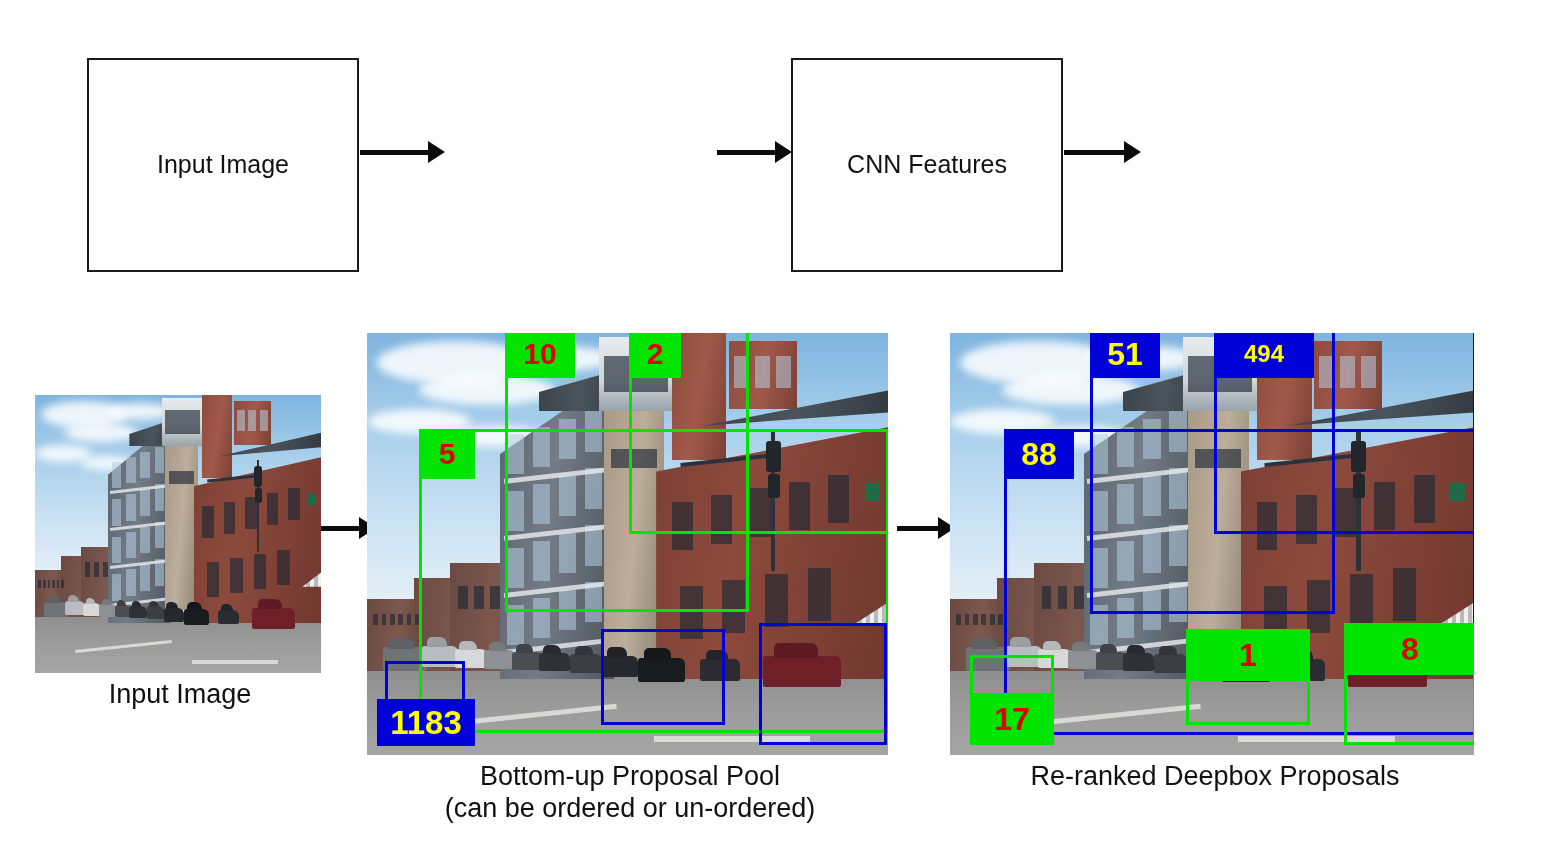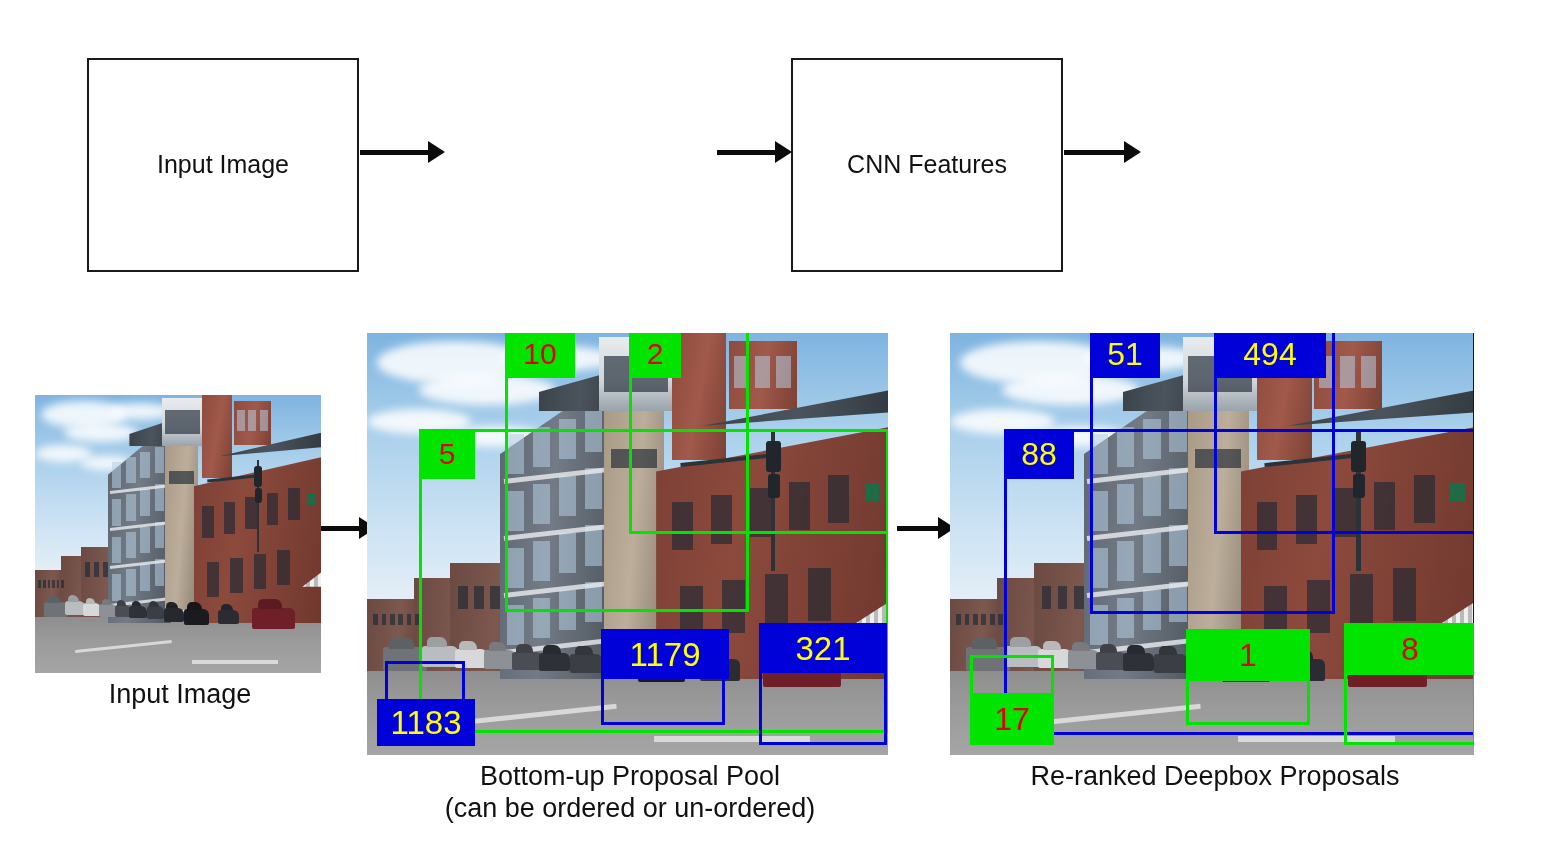--- a/index.html
+++ b/index.html
@@ -93,21 +93,21 @@
   
   .prop { position: absolute; box-sizing: border-box; }
   .prop.green { border: 3px solid #00e400; }
   .prop.blue  { border: 3px solid #0000d8; }
 
   .tag {
     position: absolute;
     box-sizing: border-box;
     display: flex; align-items: center; justify-content: center;
     font-family: "Liberation Sans", sans-serif;
-    font-weight: normal;
+    font-weight: bold;
     line-height: 1;
   }
   .tag.green { background: #00e400; color: #e00000; }
   .tag.blue  { background: #0000d8; color: #ffff00; }
 
   .caption {
     position: absolute;
     text-align: center;
     color: #111111;
     font-size: 27px;
@@ -324,22 +324,20 @@
       <div class="prop green" style="left: 138px; top: -4px; width: 244px; height: 283px;"></div>
       <div class="prop green" style="left: 262px; top: -4px; width: 262px; height: 205px;"></div>
       <div class="prop green" style="left: 52px; top: 96px; width: 470px; height: 304px;"></div>
       <div class="prop blue" style="left: 18px; top: 328px; width: 80px; height: 48px;"></div>
       <div class="prop blue" style="left: 234px; top: 296px; width: 124px; height: 96px;"></div>
       <div class="prop blue" style="left: 392px; top: 290px; width: 128px; height: 122px;"></div>
       <div class="tag green" style="left: 138px; top: -4px; width: 70px; height: 49px; font-size: 30px;">10</div>
       <div class="tag green" style="left: 262px; top: -4px; width: 52px; height: 49px; font-size: 30px;">2</div>
       <div class="tag green" style="left: 52px; top: 96px; width: 56px; height: 50px; font-size: 30px;">5</div>
       <div class="tag blue" style="left: 10px; top: 366px; width: 98px; height: 47px; font-size: 33px;">1183</div>
-      <div class="tag blue" style="left: 234px; top: 296px; width: 128px; height: 50px; font-size: 33px;">1179</div>
-      <div class="tag blue" style="left: 392px; top: 290px; width: 128px; height: 50px; font-size: 33px;">321</div>
     </div>
     <div class="caption" style="left: 350px; top: 460px; width: 560px;">Bottom-up Proposal Pool
 (can be ordered or un-ordered)</div>
     <div class="photo" style="left: 950px; top: 33px; width: 524px; height: 422px;">
       <div class="scene">
         <div class="sky"></div>
         <div class="cloud" style="left: 10.48px; top: 8.44px; width: 157.2px; height: 42.2px;"></div>
         <div class="cloud" style="left: 52.4px; top: 42.2px; width: 136.24px; height: 29.54px;"></div>
         <div class="cloud" style="left: 136.24px; top: 12.66px; width: 115.28px; height: 25.32px;"></div>
         <div class="cloud" style="left: 0px; top: 75.96px; width: 104.8px; height: 25.32px;"></div>
@@ -421,20 +419,20 @@
         <div class="car" style="left: 335.36px; top: 325.784px; width: 39.3px; height: 21.944px; background: rgb(42, 44, 49);"></div>
         <div class="car" style="left: 398.24px; top: 322.83px; width: 78.6px; height: 31.65px; background: rgb(110, 31, 40);"></div>
       </div>
       <div class="prop blue" style="left: 140px; top: -4px; width: 245px; height: 285px;"></div>
       <div class="prop blue" style="left: 264px; top: -4px; width: 262px; height: 205px;"></div>
       <div class="prop blue" style="left: 54px; top: 96px; width: 472px; height: 306px;"></div>
       <div class="prop green" style="left: 20px; top: 322px; width: 84px; height: 50px;"></div>
       <div class="prop green" style="left: 236px; top: 296px; width: 124px; height: 96px;"></div>
       <div class="prop green" style="left: 394px; top: 290px; width: 132px; height: 122px;"></div>
       <div class="tag blue" style="left: 140px; top: -4px; width: 70px; height: 49px; font-size: 32px;">51</div>
-      <div class="tag blue" style="left: 264px; top: -4px; width: 112px; height: 49px; font-size: 32px;">494</div>
+      <div class="tag blue" style="left: 264px; top: -4px; width: 100px; height: 49px; font-size: 24px;">494</div>
       <div class="tag blue" style="left: 54px; top: 96px; width: 70px; height: 50px; font-size: 32px;">88</div>
       <div class="tag green" style="left: 20px; top: 360px; width: 84px; height: 52px; font-size: 32px;">17</div>
       <div class="tag green" style="left: 236px; top: 296px; width: 124px; height: 52px; font-size: 32px;">1</div>
       <div class="tag green" style="left: 394px; top: 290px; width: 132px; height: 52px; font-size: 32px;">8</div>
     </div>
     <div class="caption" style="left: 930px; top: 460px; width: 570px;">Re-ranked Deepbox Proposals</div>
   </div>
 
 </body></html>

